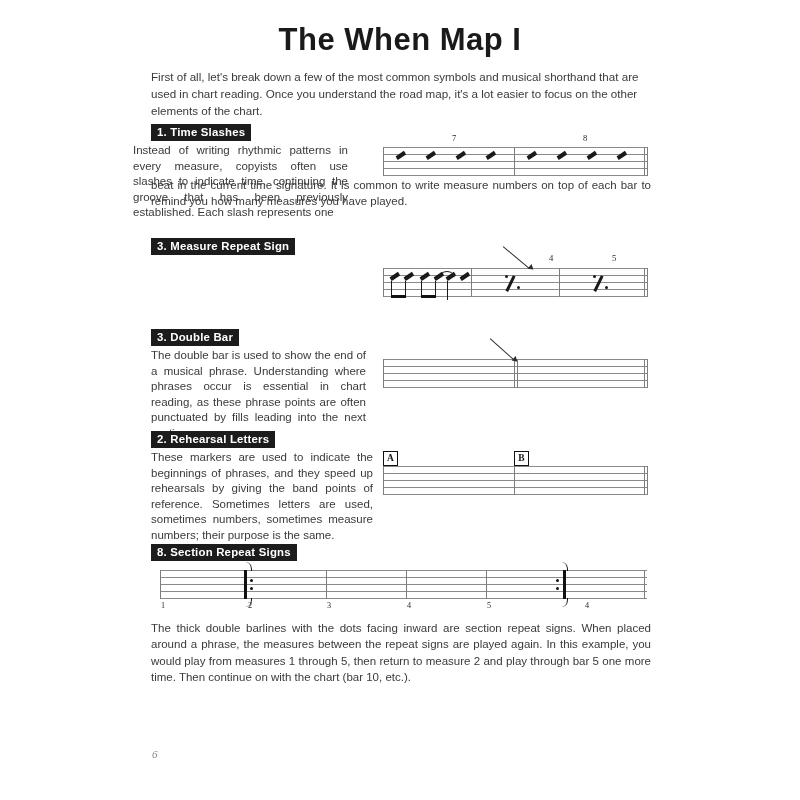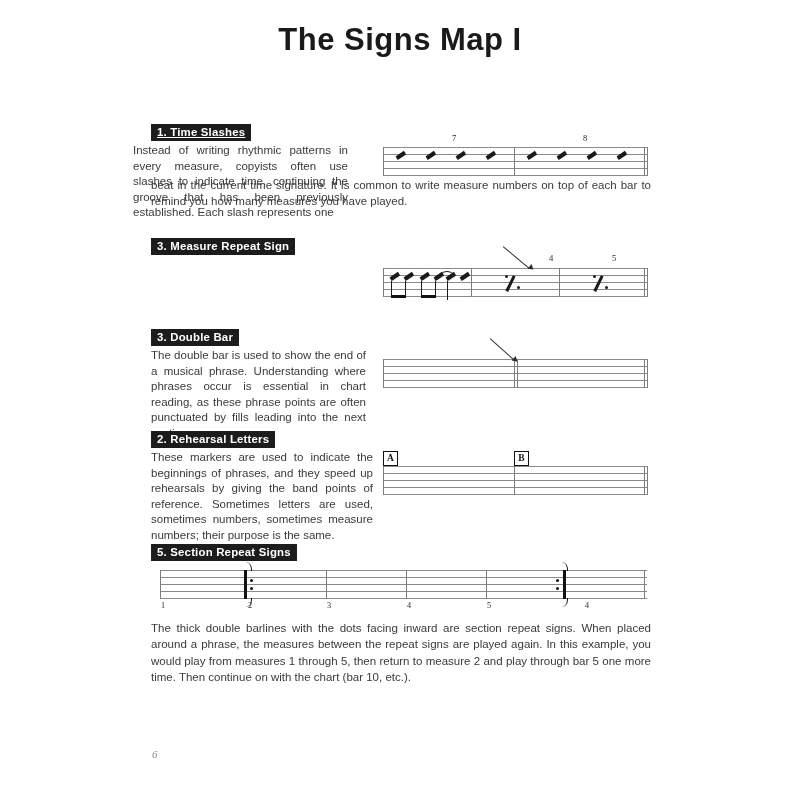--- a/index.html
+++ b/index.html
@@ -162,24 +162,25 @@
     position:absolute;left:152px;top:748px;
     font-size:11px;font-style:italic;color:#8a8a8a;
     font-family:"Liberation Serif", serif;
   }
 </style>
 </head>
 <body>
 
 <div class="page">
 
-  <div class="title">The Signs Map I</div>
-
-
-  <div class="chip" style="left:151px;top:124px;text-decoration:underline;">1. Time Slashes</div>
+  <div class="title">The When Map I</div>
+
+  <div class="intro">First of all, let's break down a few of the most common symbols and musical shorthand that are used in chart reading. Once you understand the road map, it's a lot easier to focus on the other elements of the chart.</div>
+
+  <div class="chip" style="left:151px;top:124px;">1. Time Slashes</div>
   <div class="body-txt" style="left:133px;top:143px;width:215px;">Instead of writing rhythmic patterns in every measure, copyists often use slashes to indicate time, continuing the groove that has been previously established. Each slash represents one</div>
   <div class="body-txt" style="left:151px;top:178px;width:500px;">beat in the current time signature. It is common to write measure numbers on top of each bar to remind you how many measures you have played.</div>
 
   <div class="staff" style="left:383px;top:147px;width:265px;height:29px;">
     <div class="ln l0"></div>
     <div class="ln l1"></div>
     <div class="ln l2"></div>
     <div class="ln l3"></div>
     <div class="ln l4"></div>
     <div class="barline" style="left:0px;"></div>
@@ -288,21 +289,21 @@
     <div class="barline" style="left:0px;"></div>
     <div class="barline" style="left:131px;"></div>
     <div class="endbar" style="left:261px;">
       <i style="left:0;width:1px;"></i>
         <i style="left:3px;width:1px;"></i>
     </div>
   </div>
   <div class="rehearsal" style="left:383px;top:451px;">A</div>
   <div class="rehearsal" style="left:514px;top:451px;">B</div>
 
-  <div class="chip" style="left:151px;top:544px;">5. Section Repeat Signs</div>
+  <div class="chip" style="left:151px;top:544px;">8. Section Repeat Signs</div>
 
   <div class="staff" style="left:160px;top:570px;width:487px;height:29px;">
     <div class="ln l0"></div>
     <div class="ln l1"></div>
     <div class="ln l2"></div>
     <div class="ln l3"></div>
     <div class="ln l4"></div>
     <div class="barline" style="left:0px;"></div>
 
     <div class="repeatsign" style="left:84px;">

